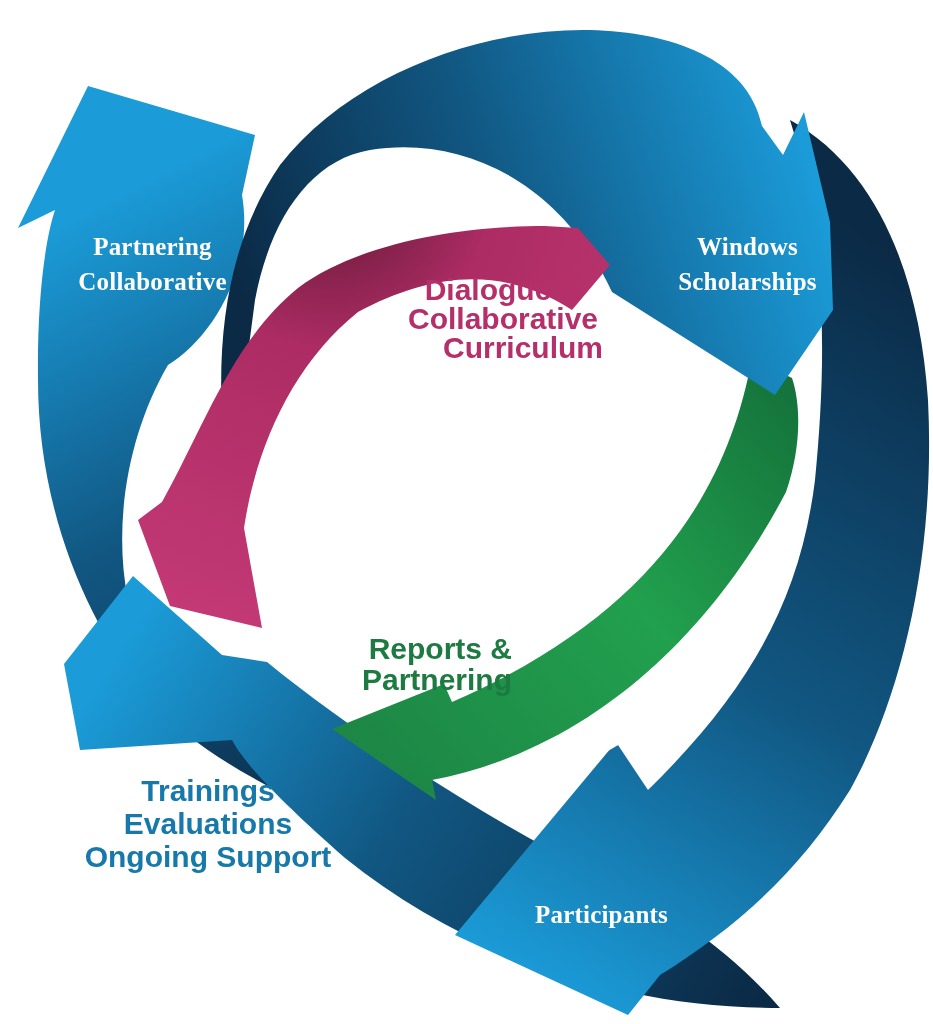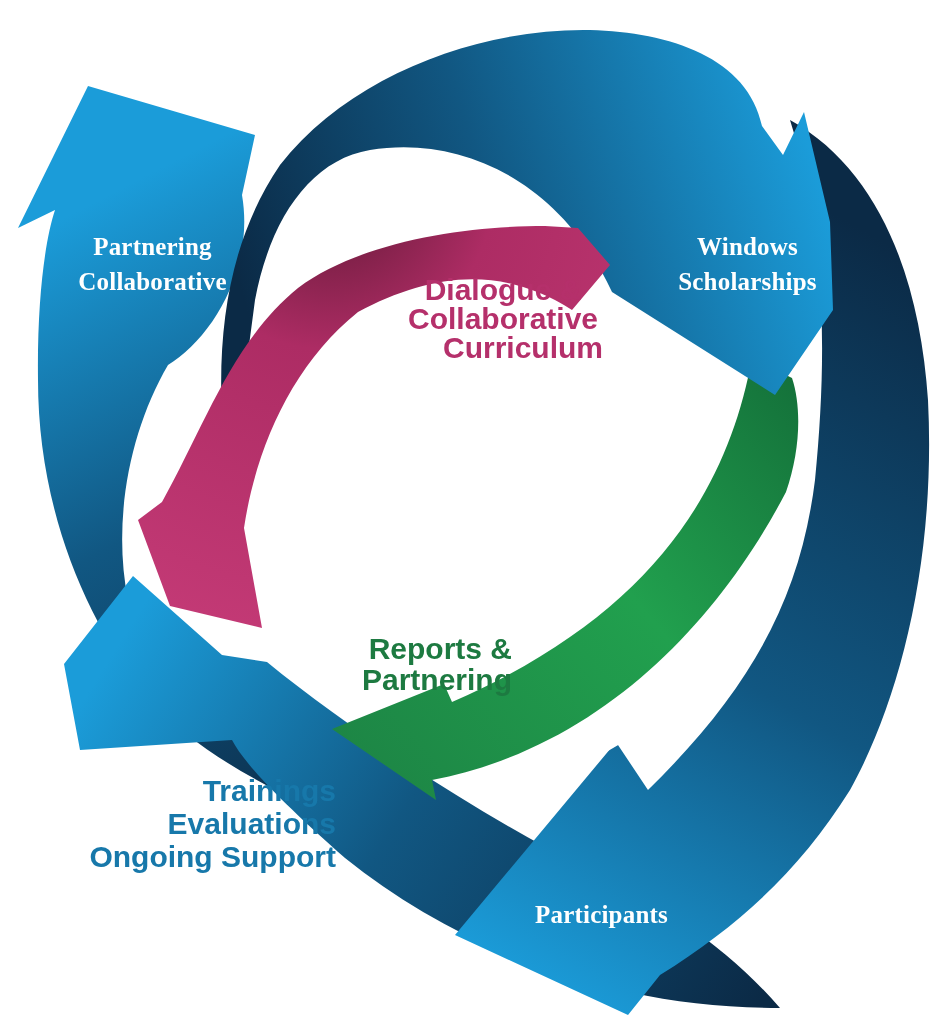--- a/index.html
+++ b/index.html
@@ -54,24 +54,24 @@
   }
   #label-dialogue .indent{padding-left:36px;text-align:right;}
   #label-reports{
     left:292px;top:633px;width:220px;
     color:var(--green-text);
     line-height:31px;
     text-align:right;
   }
   #label-reports .indent{padding-left:24px;}
   #label-support{
-    left:56px;top:774px;width:280px;
+    left:68px;top:774px;width:280px;
     color:var(--blue-text);
     line-height:33px;
-    text-align:right;
+    text-align:center;
   }
 </style>
 </head>
 <body>
 
 <div class="stage">
 
   <svg width="933" height="1024" viewBox="0 0 933 1024" aria-hidden="true">
     <defs>
       <linearGradient id="gLeft" gradientUnits="userSpaceOnUse" x1="380" y1="840" x2="60" y2="220">

